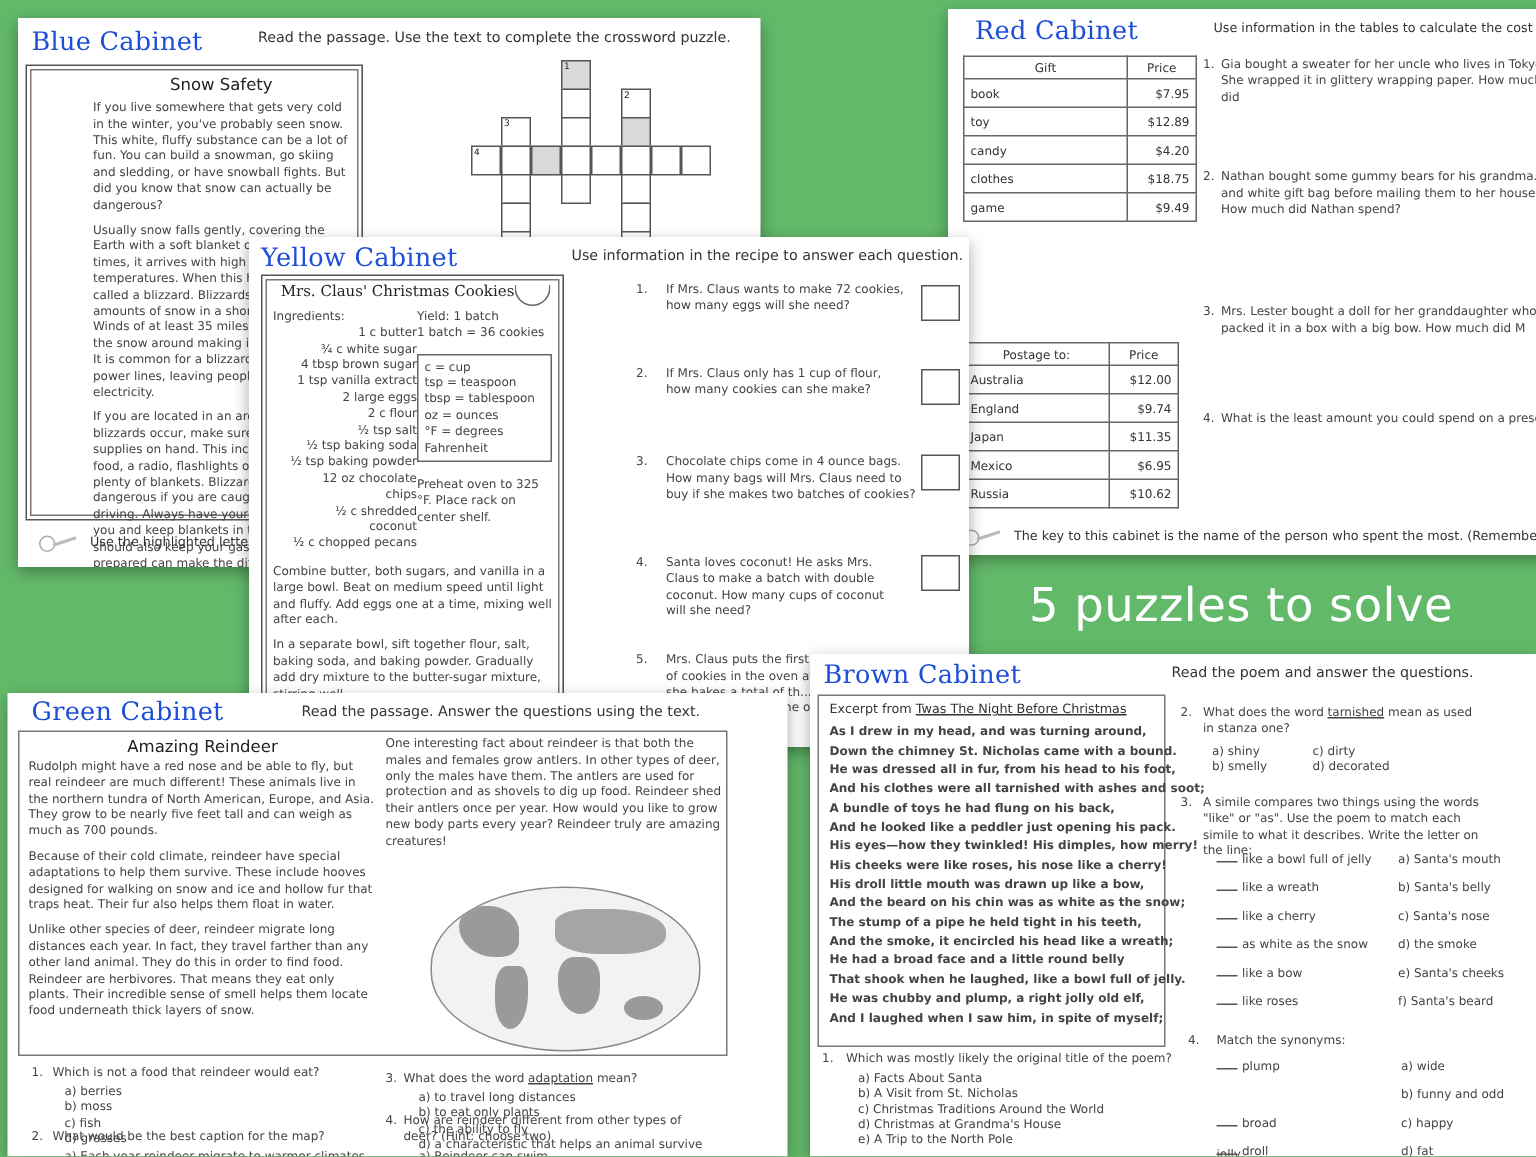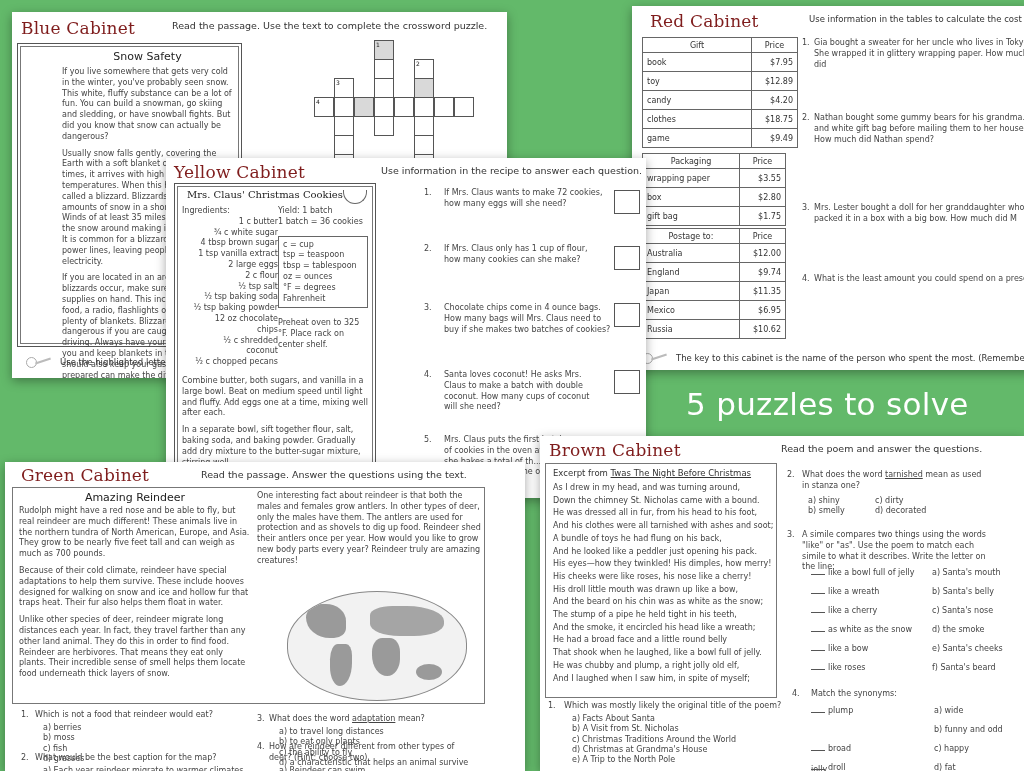--- a/index.html
+++ b/index.html
@@ -13,21 +13,21 @@
   .page {
     position: absolute;
     background: #fff;
     box-shadow: 0 3px 10px rgba(0,0,0,0.35);
     overflow: hidden;
   }
   .cab-title {
     position: absolute;
     font-family: "DejaVu Serif", serif;
     font-size: 17px;
-    color: #7f1d1d;
+    color: #1d4ed8;
     letter-spacing: 0.2px;
   }
   .instr {
     position: absolute;
     font-size: 9.5px;
     color: #333;
     white-space: nowrap;
   }
   .box {
     position: absolute;
@@ -192,40 +192,20 @@
           <td>clothes</td>
           <td class="num">$18.75</td>
         </tr>
     <tr>
           <td>game</td>
           <td class="num">$9.49</td>
         </tr>
   </tbody>
     </table>
 
-  <table class="price" style="left:10px; top:147px; width:144px;">
-    <tbody>
-        <tr>
-          <th>Packaging</th>
-          <th style="width:46px;">Price</th>
-        </tr>
-    <tr>
-          <td>wrapping paper</td>
-          <td class="num">$3.55</td>
-        </tr>
-    <tr>
-          <td>box</td>
-          <td class="num">$2.80</td>
-        </tr>
-    <tr>
-          <td>gift bag</td>
-          <td class="num">$1.75</td>
-        </tr>
-  </tbody>
-    </table>
 
   <table class="price" style="left:10px; top:222px; width:144px;">
     <tbody>
         <tr>
           <th>Postage to:</th>
           <th style="width:46px;">Price</th>
         </tr>
     <tr>
           <td>Australia</td>
           <td class="num">$12.00</td>
@@ -399,21 +379,21 @@
       <div>a) Reindeer can swim.</div>
     </div>
   </div>
 </div>
 
 <div class="page" style="left:540px; top:436px; width:484px; height:335px;">
   <div class="cab-title" style="left:9px; top:4px;">Brown Cabinet</div>
   <div class="instr" style="left:241px; top:7px;">Read the poem and answer the questions.</div>
   <div style="position:absolute; left:5px; top:27px; width:232px; height:235px; border:1.2px solid #777; padding:4px 7px;">
     <div style="font-size:8.5px; color:#333; margin-bottom:4px; white-space:nowrap;"><span>Excerpt from </span><u>Twas The Night Before Christmas</u></div>
-    <div style="font-size:0;">
+    <div style="font-size:0;font-weight:bold;">
       <div class="poem-line" style="line-height:12.7px;">As I drew in my head, and was turning around,</div>
       <div class="poem-line" style="line-height:12.7px;">Down the chimney St. Nicholas came with a bound.</div>
       <div class="poem-line" style="line-height:12.7px;">He was dressed all in fur, from his head to his foot,</div>
       <div class="poem-line" style="line-height:12.7px;">And his clothes were all tarnished with ashes and soot;</div>
       <div class="poem-line" style="line-height:12.7px;">A bundle of toys he had flung on his back,</div>
       <div class="poem-line" style="line-height:12.7px;">And he looked like a peddler just opening his pack.</div>
       <div class="poem-line" style="line-height:12.7px;">His eyes—how they twinkled! His dimples, how merry!</div>
       <div class="poem-line" style="line-height:12.7px;">His cheeks were like roses, his nose like a cherry!</div>
       <div class="poem-line" style="line-height:12.7px;">His droll little mouth was drawn up like a bow,</div>
       <div class="poem-line" style="line-height:12.7px;">And the beard on his chin was as white as the snow;</div>

